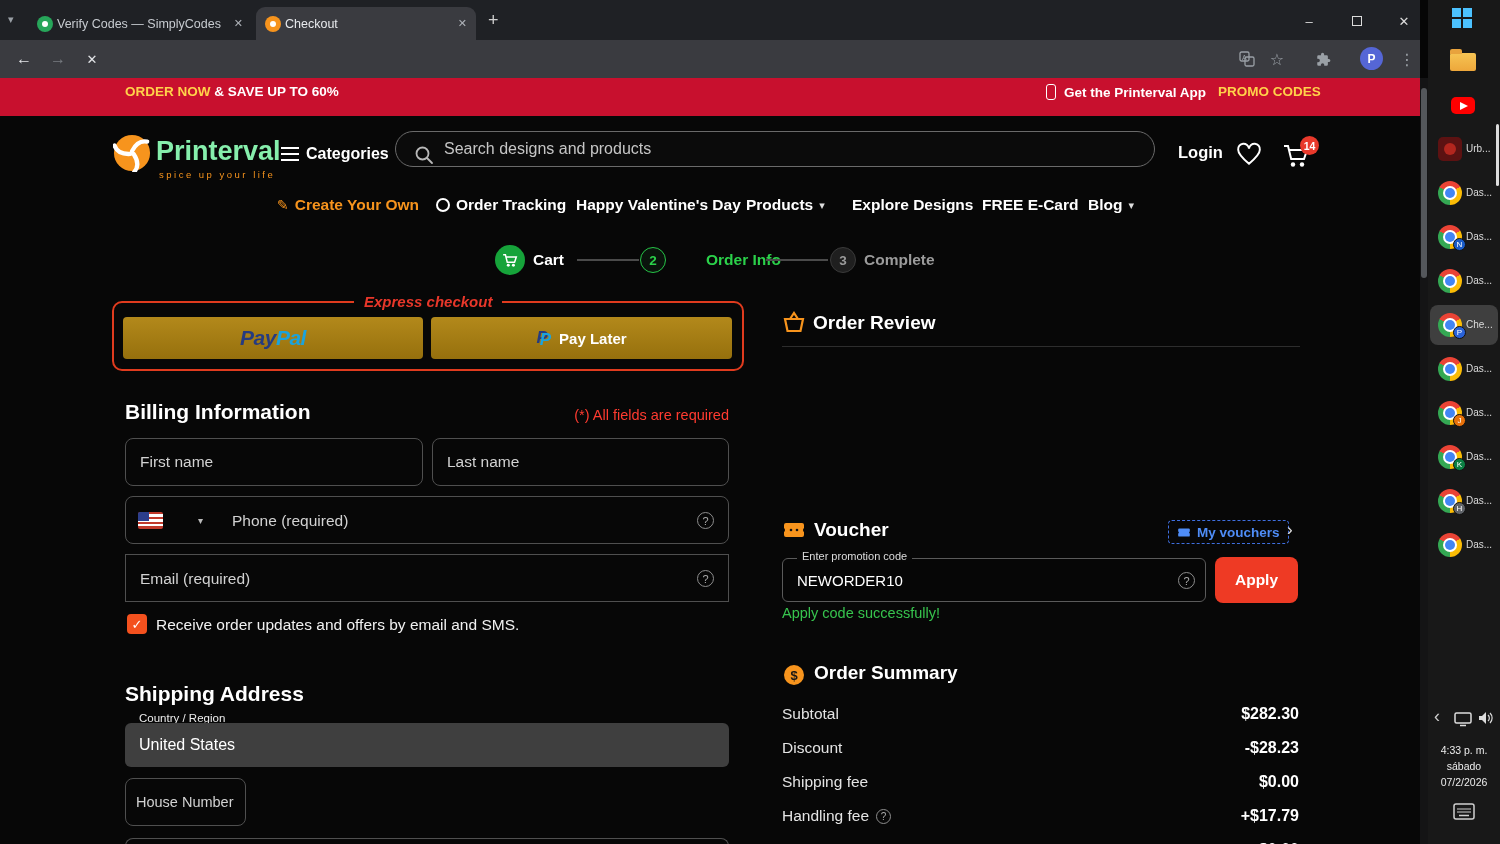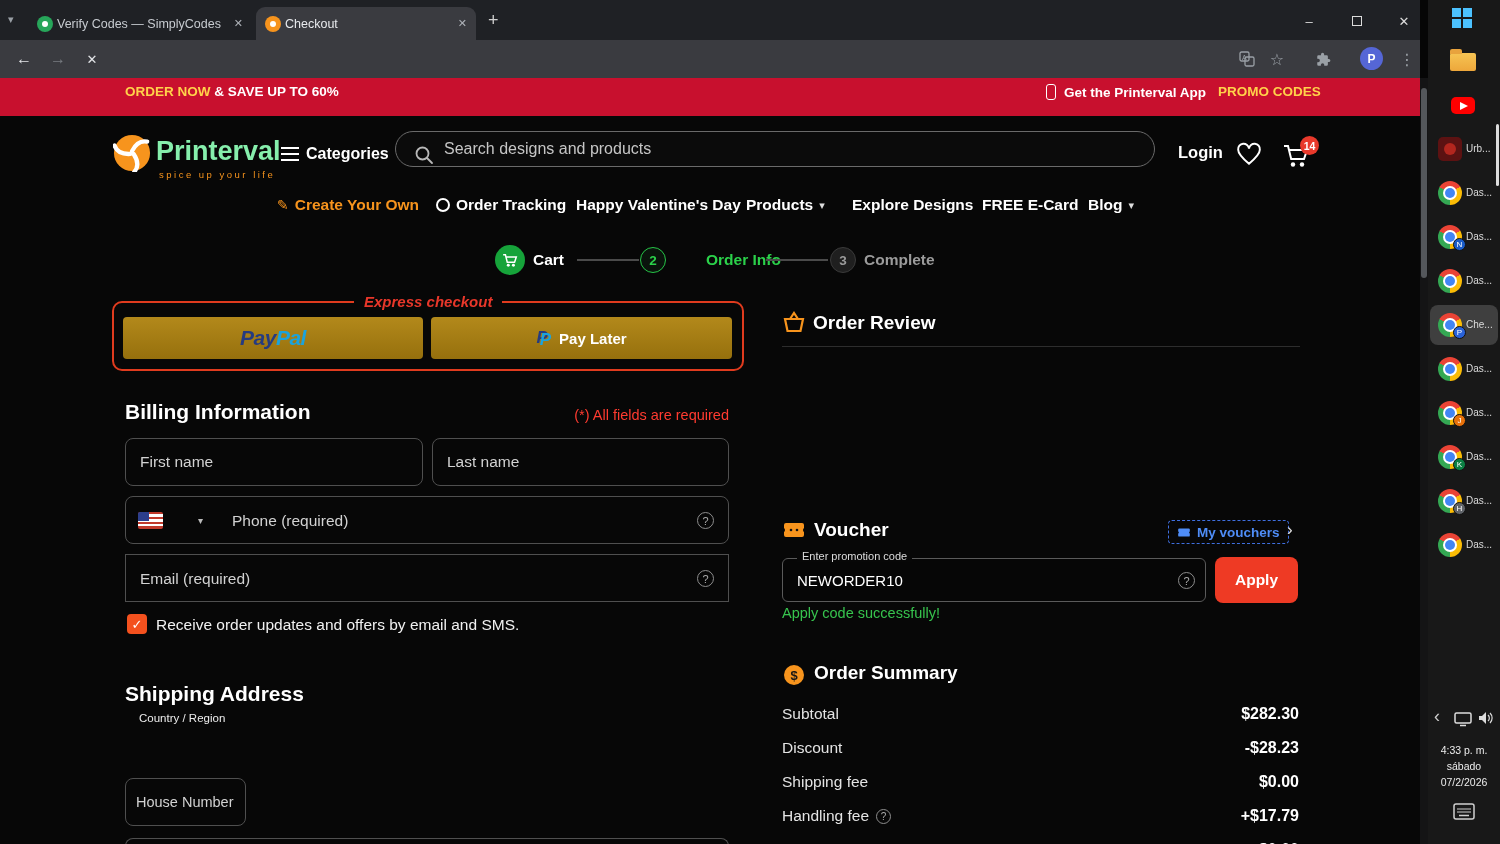--- a/index.html
+++ b/index.html
@@ -257,20 +257,23 @@
     <div class="a" style="left:125px;top:438px;width:604px;height:48px;border:1px solid #4f4f4f;border-radius:0">
       <span class="a" style="left:14px;top:15px;font-size:15.5px;color:#d2d2d2">Email (required)</span>
       <span class="help" style="right:14px;top:15px">?</span>
     </div>
 
     <span class="cbx">✓</span>
     <span class="a" style="left:156px;top:500px;font-size:15.5px;color:#f1f1f1">Receive order updates and offers by email and SMS.</span>
 
     <span class="h-sec" style="left:125px;top:566px">Shipping Address</span>
     <span class="a" style="left:139px;top:596px;font-size:11.5px;color:#ececec">Country / Region</span>
+    <div id="country-box">
+        <span>United States</span>
+      </div>
     <input class="inp" style="left: 125px; top: 662px; width: 121px; height: 48px; font-size: 14.5px; padding: 0px 10px;" placeholder="House Number">
     <div class="sliver"></div>
 
     <span class="a" style="left:782px;top:195px">
       <svg width="24" height="22" viewBox="0 0 24 22">
           <path d="M3 8h18l-2.5 12h-13z" fill="none" stroke="#f7941d" stroke-width="2.2"></path>
           <path d="M8 8 12 2l4 6" fill="none" stroke="#f7941d" stroke-width="2.2"></path>
         </svg>
     </span>
     <span class="a" style="left:813px;top:196px;font-size:19px;font-weight:bold;color:#fff">Order Review</span>

